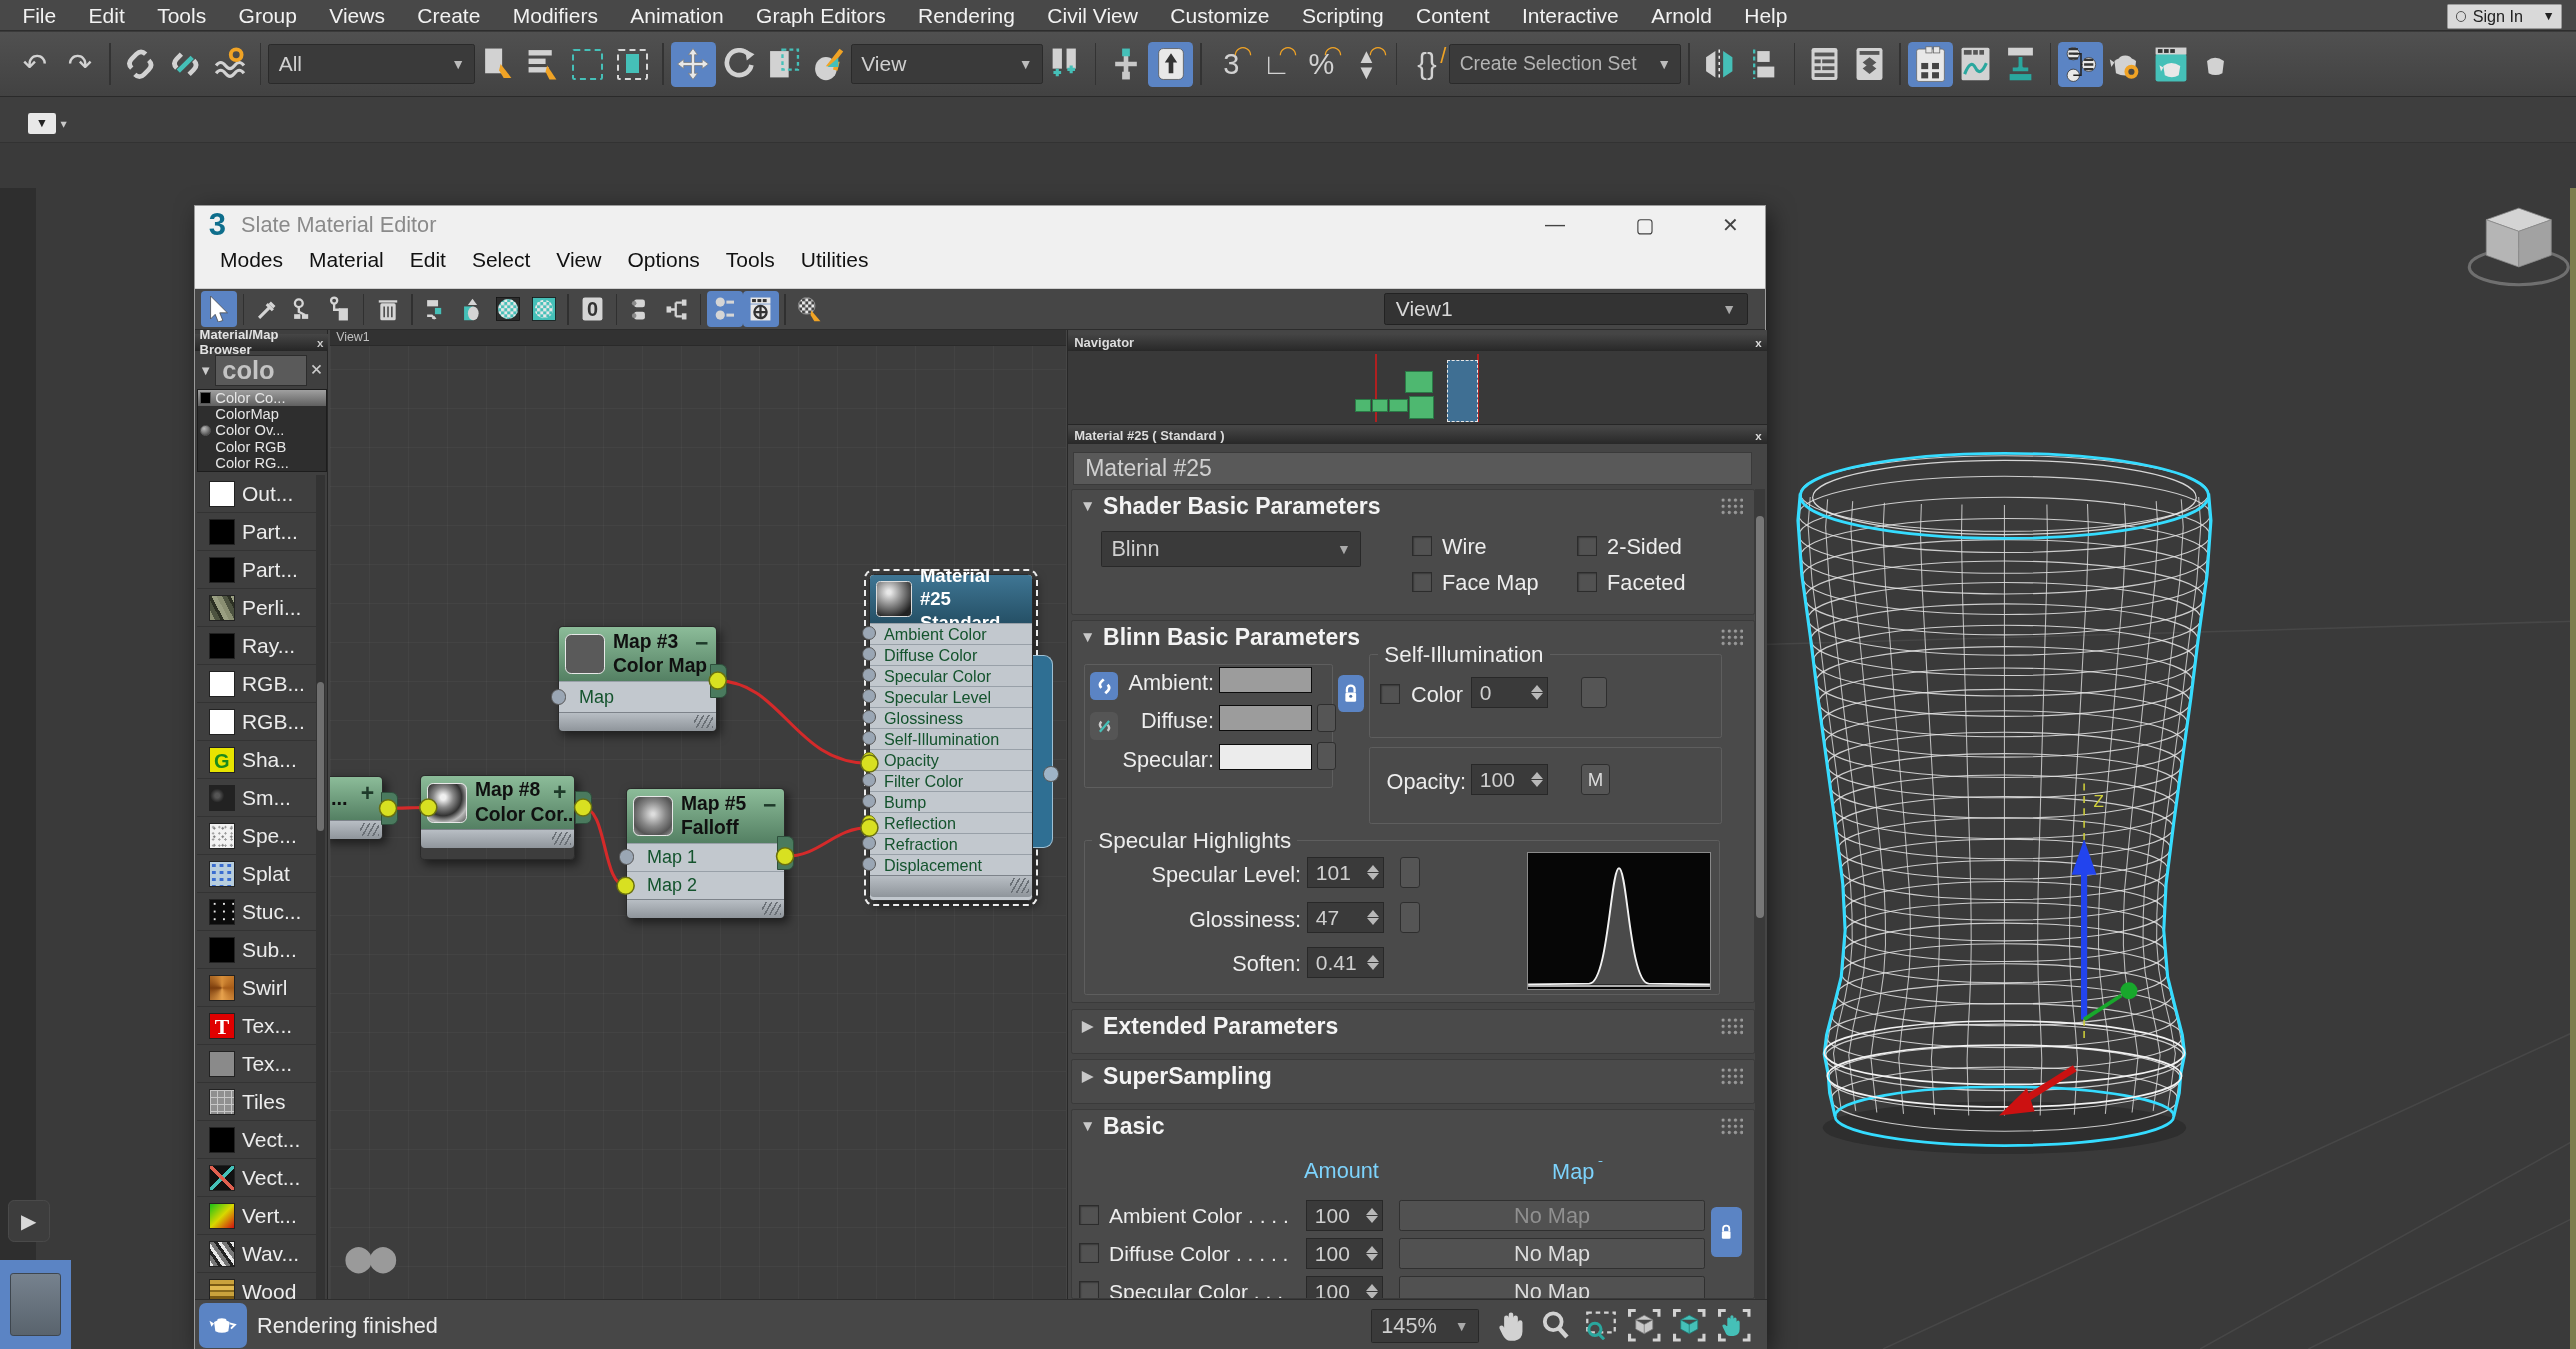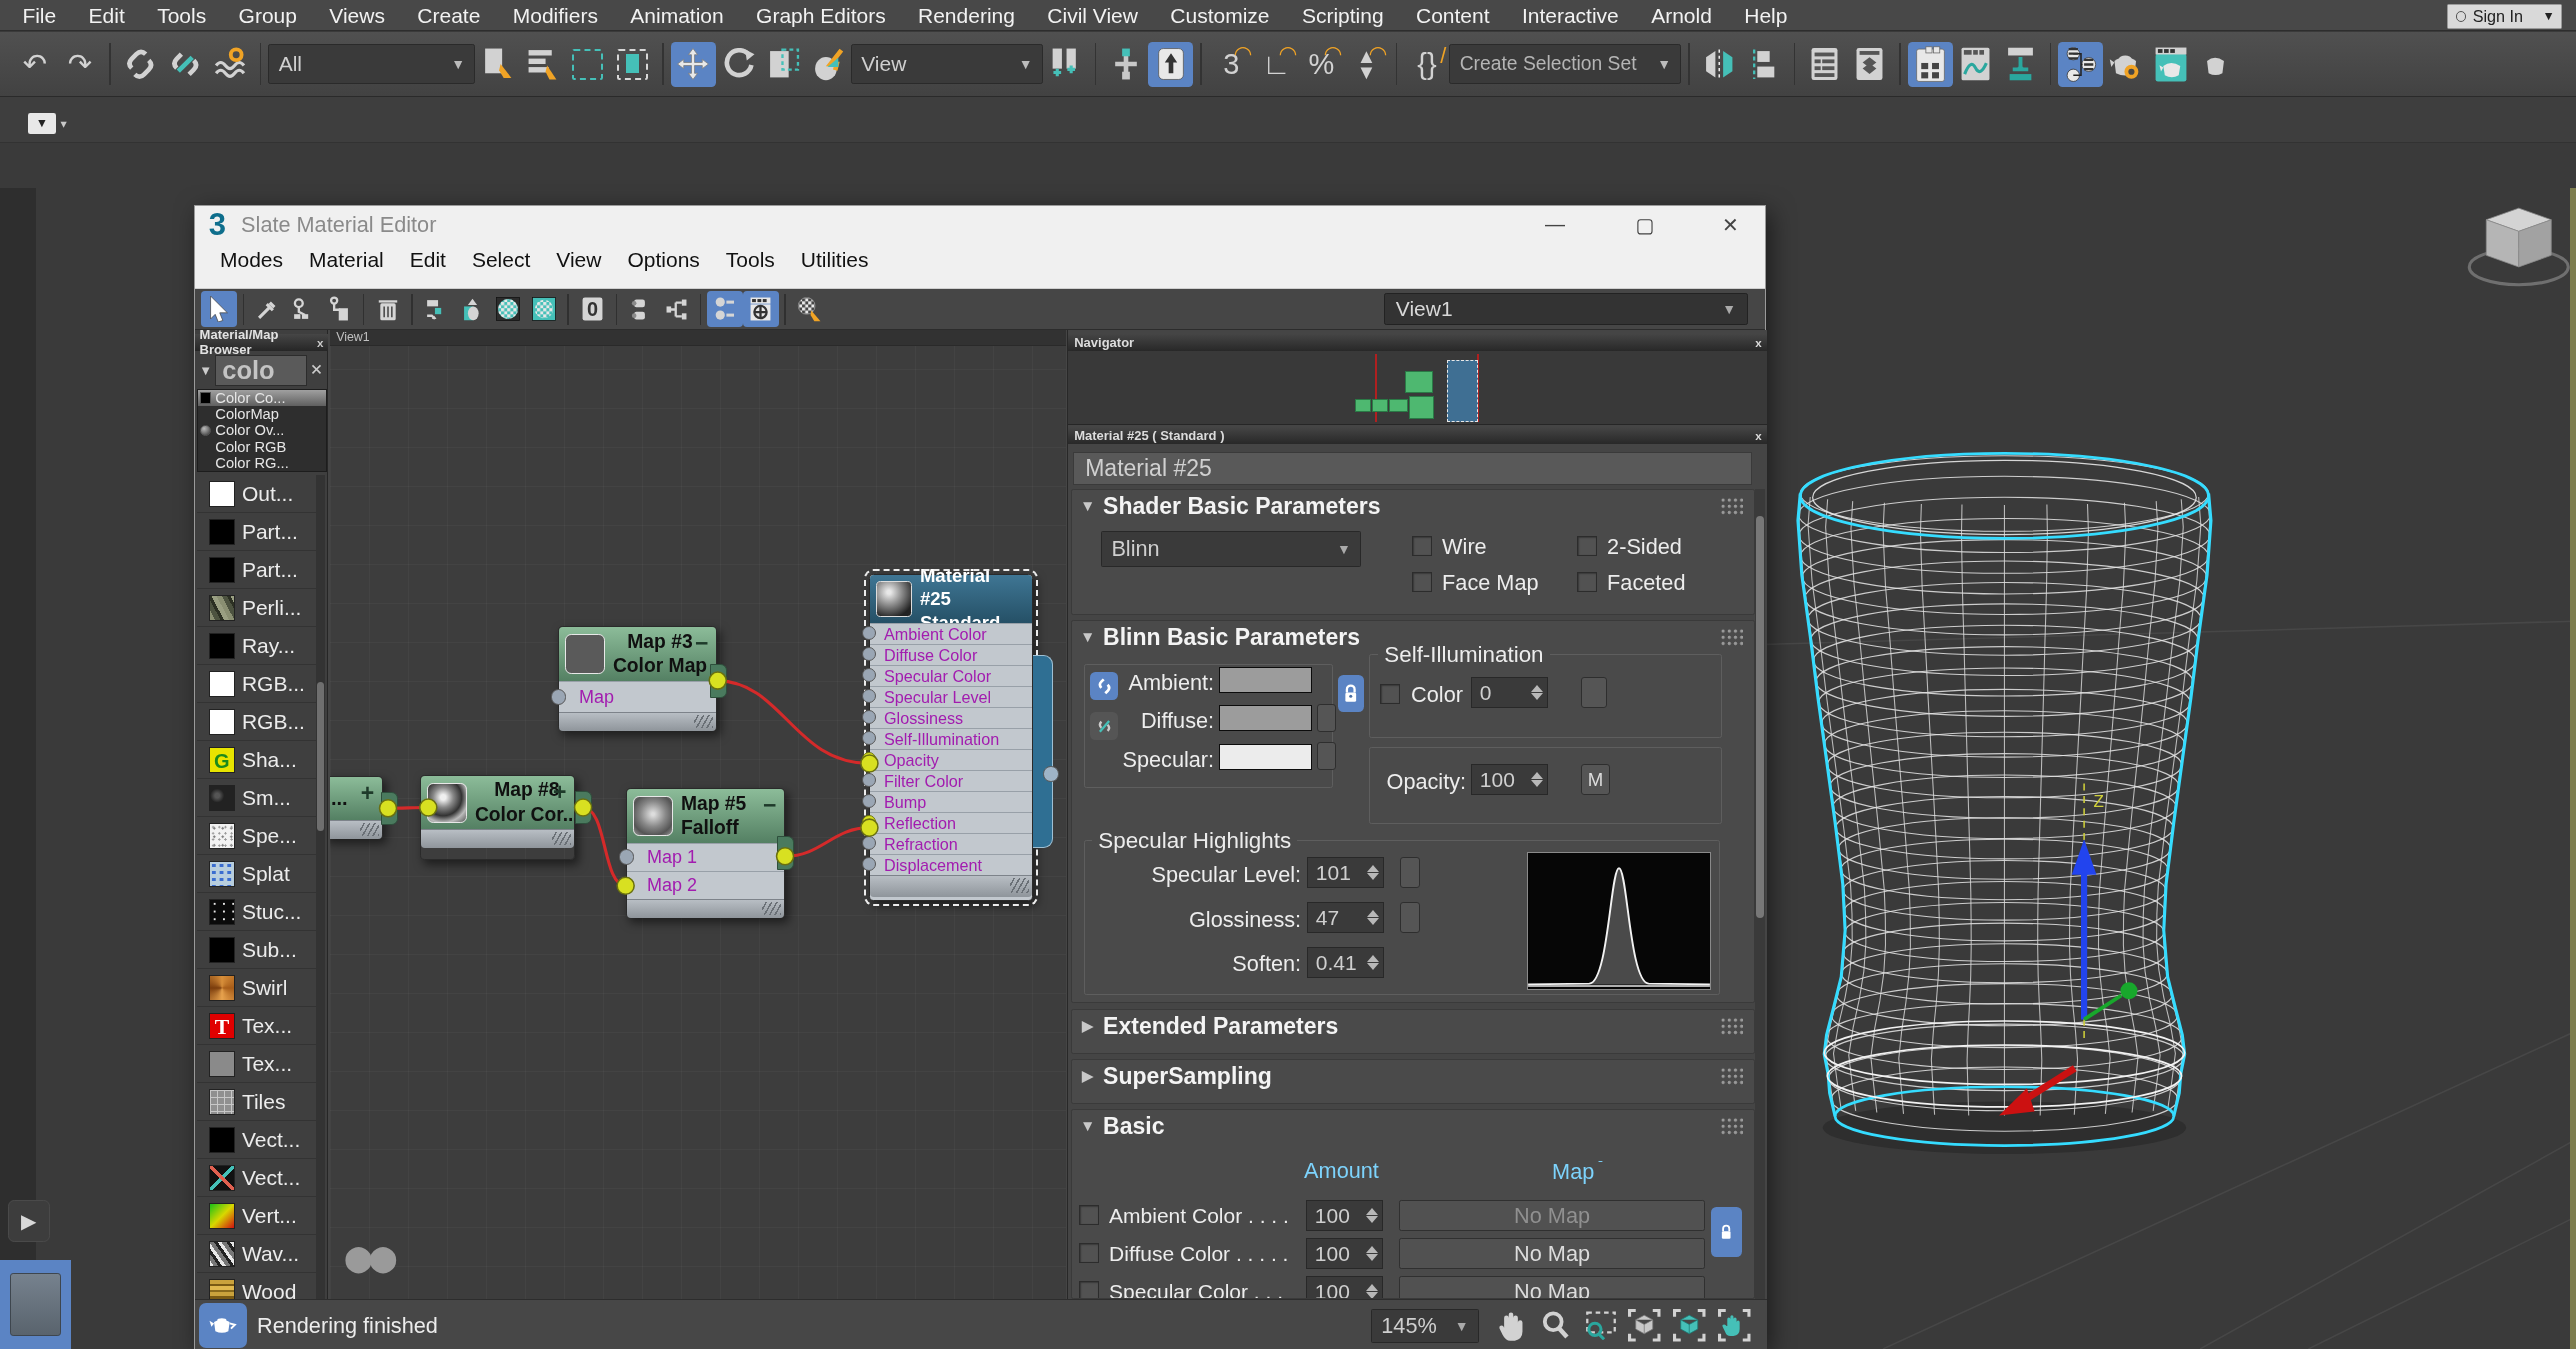--- a/index.html
+++ b/index.html
@@ -91,24 +91,24 @@
   .th-waves{background:repeating-linear-gradient(55deg,#e8e8e8 0 3.1px,#777 3.1px 7px,#222 7px 10px);}
   .th-wood{background:repeating-linear-gradient(#caa23c 0 3.9px,#7a5a14 3.9px 6.2px,#e0b84e 6.2px 10px,#8a6a1c 10px 12.4px);}
   .th-metal{background:radial-gradient(circle at 40% 35%,#f0f0f0 8%,#888 30%,#333 55%,#bbb 75%,#555);}
   .th-falloff{background:radial-gradient(circle at 50% 45%,#ddd 5%,#888 45%,#555 75%,#999);}
   
   #nodeview{left:135px;top:0;width:736px;height:969px;background:#3d3d3d;background-image:linear-gradient(rgba(255,255,255,.03) 0.8px,transparent 0.8px),linear-gradient(90deg,rgba(255,255,255,.03) 0.8px,transparent 0.8px);background-size:39px 39px;overflow:hidden;}
   #nv-tab{left:135px;top:0;width:736px;height:15.5px;background:#323232;color:#c0c0c0;font-size:12.4px;display:flex;align-items:center;padding-left:6.2px;border-bottom:0.8px solid #2a2a2a;}
   .node{position:absolute;border:0.8px solid #2a2a2a;border-radius:4.6px;box-shadow:3.9px 4.6px 9.3px rgba(0,0,0,.5);}
   .nhead{background:linear-gradient(#8cbc99,#548063);display:flex;align-items:center;padding:4.6px 6.2px;gap:7.7px;position:relative;border-radius:3.9px 3.9px 0 0;}
   .nhead .nthumb{width:40px;height:40px;border-radius:6.2px;flex:none;border:1.5px solid #e8e8e8;}
-  .nhead .tt .l1{font-size:19.3px;font-weight:bold;color:#101010;line-height:1.25;text-align:center;}
+  .nhead .tt .l1{font-size:19.3px;font-weight:bold;color:#101010;line-height:1.25;}
   .nhead .tt .l2{font-size:19.3px;font-weight:bold;color:#101010;line-height:1.25;white-space:nowrap;}
   .nhead .pm{position:absolute;right:7.7px;top:4.6px;color:#1e3a2a;font-size:23px;font-weight:bold;line-height:1;}
-  .nrow{background:#c2c8ce;border-top:0.8px solid #98a0a8;color:#a21caf;font-size:18px;display:flex;align-items:center;padding-left:20px;position:relative;}
+  .nrow{background:#c2c8ce;border-top:0.8px solid #98a0a8;color:#14532d;font-size:18px;display:flex;align-items:center;padding-left:20px;position:relative;}
   .nfoot{background:linear-gradient(#b8bec4,#8f959b);border-top:0.8px solid #7d838a;border-radius:0 0 3.9px 3.9px;position:relative;}
   .nfoot::after{content:"";position:absolute;right:3.1px;top:2.3px;width:18.6px;height:70%;background:repeating-linear-gradient(120deg,transparent 0 3.1px,#6a7076 3.1px 4.6px);}
   .dot{position:absolute;width:15.5px;height:15.5px;border-radius:50%;border:1.5px solid #555;}
   .dot.free{background:#9aa6b4;}
   .dot.connected{background:#d8e021;border-color:#6a7010;}
   .dot.steel{background:#9fb4c7;}
   .outtab{position:absolute;width:17px;background:#4a7a5e;border:0.8px solid #2e4f3c;border-radius:0 6.2px 6.2px 0;}
   .mat-head{background:linear-gradient(#3f7694,#255066);border-radius:3.9px 3.9px 0 0;display:flex;align-items:center;gap:7.7px;padding:3.1px 6.2px;}
   .mat-head .nthumb{width:36px;height:36px;border-radius:4.6px;border:1.5px solid #ddd;background:radial-gradient(circle at 35% 30%,#e8e8e8 6%,#999 35%,#222 80%);flex:none;}
   .mat-head .tt .l1,.mat-head .tt .l2{color:#fff;font-size:18.6px;font-weight:bold;line-height:1.25;}

